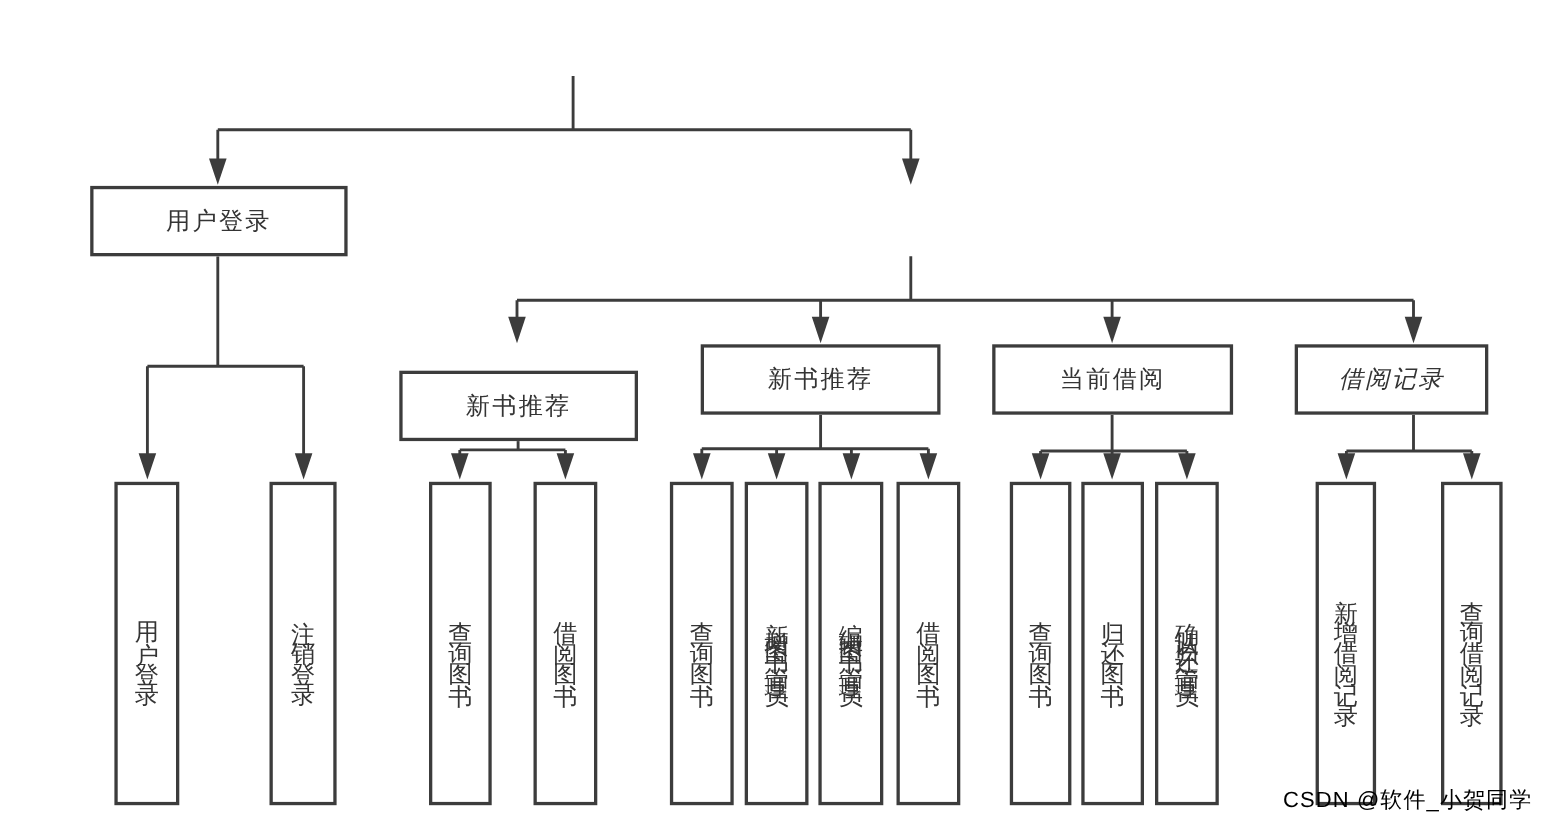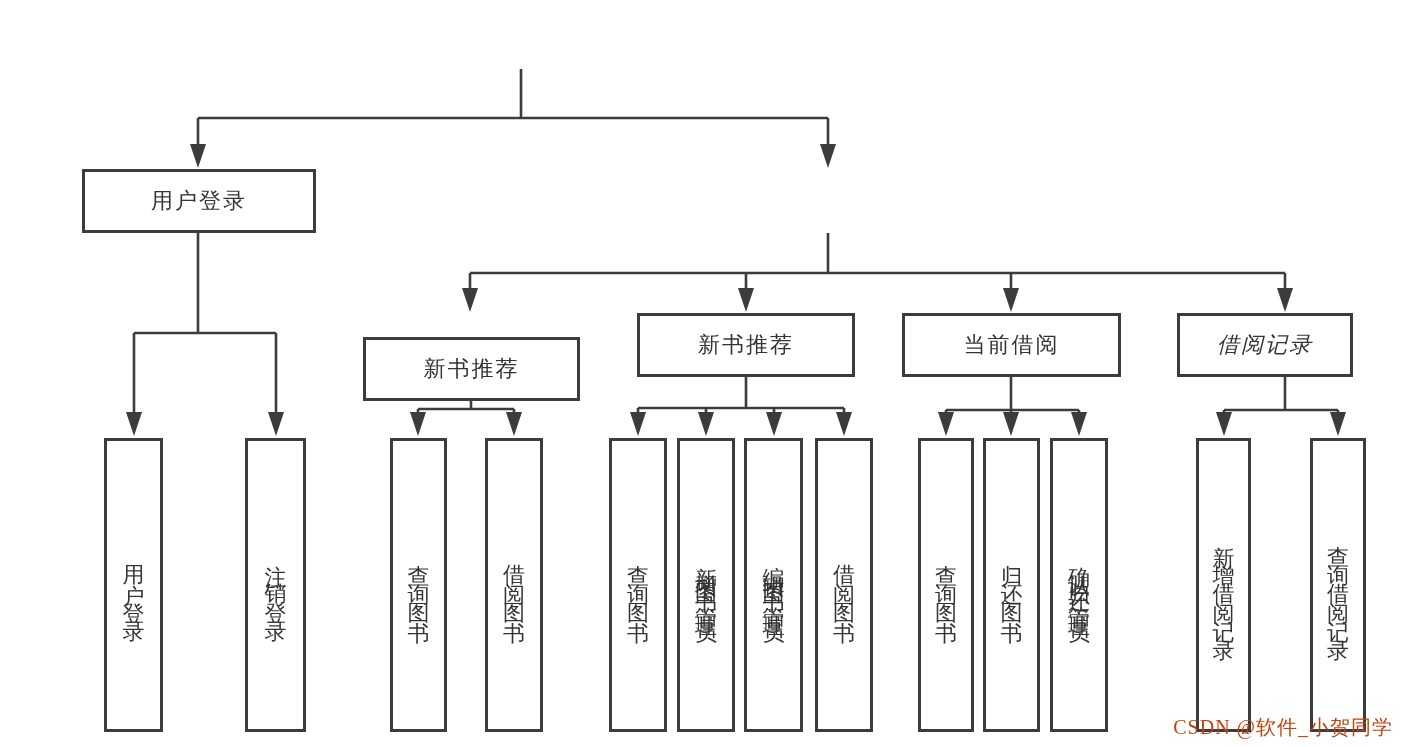--- a/index.html
+++ b/index.html
@@ -29,23 +29,22 @@
     writing-mode: vertical-rl;
     text-orientation: mixed;
     line-height: 1;
     white-space: nowrap;
   }
   .watermark {
     position: absolute;
     right: 12px;
     bottom: 6px;
     font-size: 20px;
-    color: #c2410c;
+    color: #000000;
     letter-spacing: 1px;
-    font-family: Liberation Serif, serif;
   }
 </style>
 </head>
 <body>
 
 <div class="canvas">
 
   <svg class="wires" width="1405" height="747" viewBox="0 0 1405 747">
     <g stroke="#3c3c3c" stroke-width="2.6" fill="none">
 

